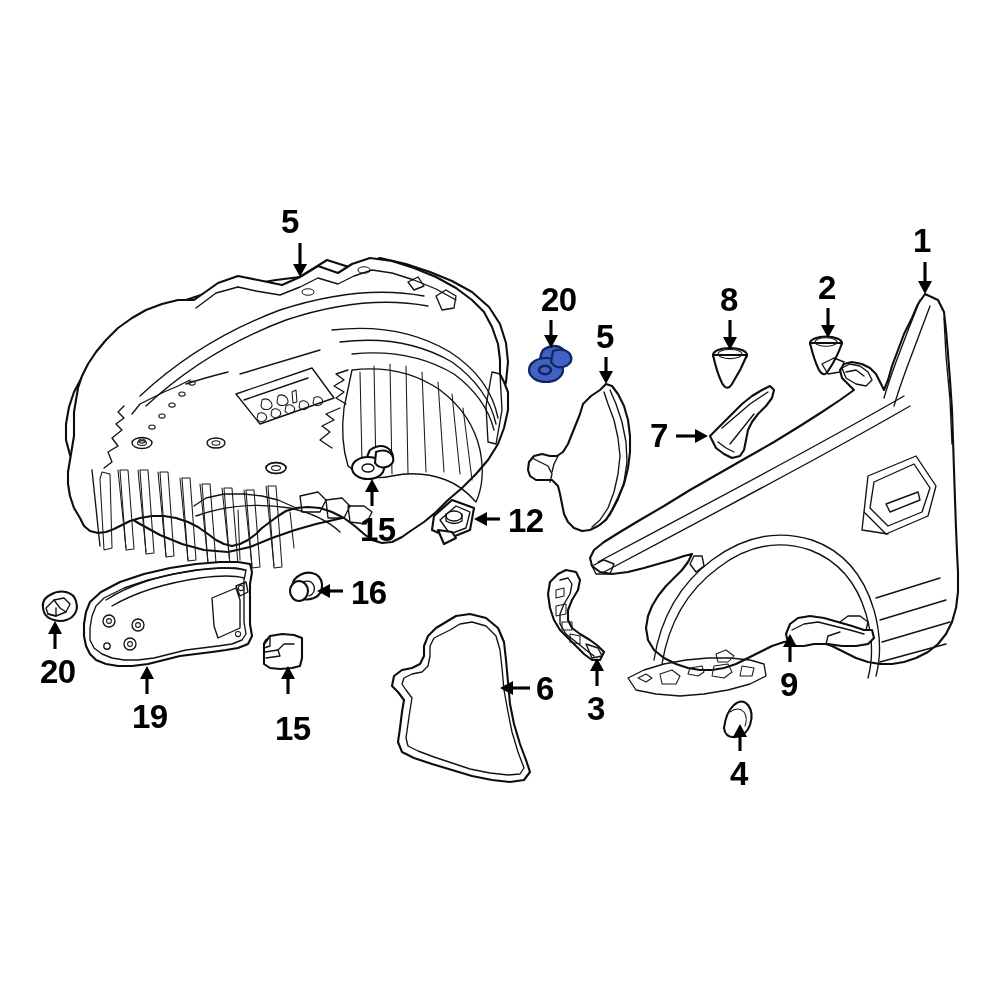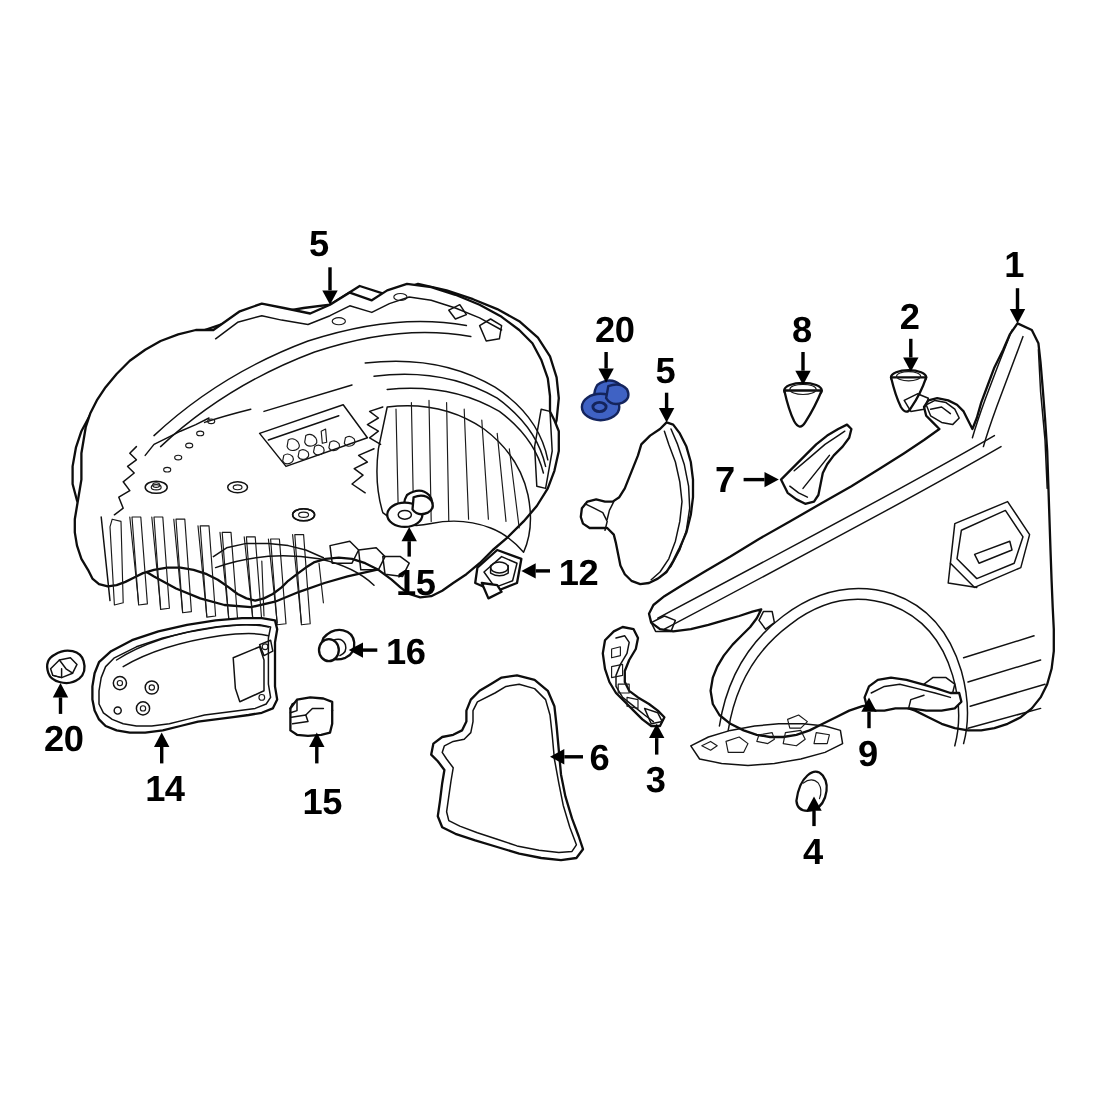--- a/index.html
+++ b/index.html
@@ -428,19 +428,19 @@
       <div class="callout-label" style="left: 730px; top: 757px;">4</div>
       <div class="callout-label" style="left: 596px; top: 320px;">5</div>
       <div class="callout-label" style="left: 536px; top: 672px;">6</div>
       <div class="callout-label" style="left: 650px; top: 419px;">7</div>
       <div class="callout-label" style="left: 720px; top: 283px;">8</div>
       <div class="callout-label" style="left: 780px; top: 668px;">9</div>
       <div class="callout-label" style="left: 281px; top: 205px;">5</div>
       <div class="callout-label" style="left: 360px; top: 513px;">15</div>
       <div class="callout-label" style="left: 508px; top: 504px;">12</div>
       <div class="callout-label" style="left: 541px; top: 283px;">20</div>
-      <div class="callout-label" style="left: 132px; top: 700px;">14</div>
+      <div class="callout-label" style="left: 132px; top: 700px;">19</div>
       <div class="callout-label" style="left: 275px; top: 700px; margin-top: 12px;">15</div>
       <div class="callout-label" style="left: 351px; top: 576px;">16</div>
       <div class="callout-label" style="left: 40px; top: 655px;">20</div>
     </div>
 
 </div>
 
 </body></html>

